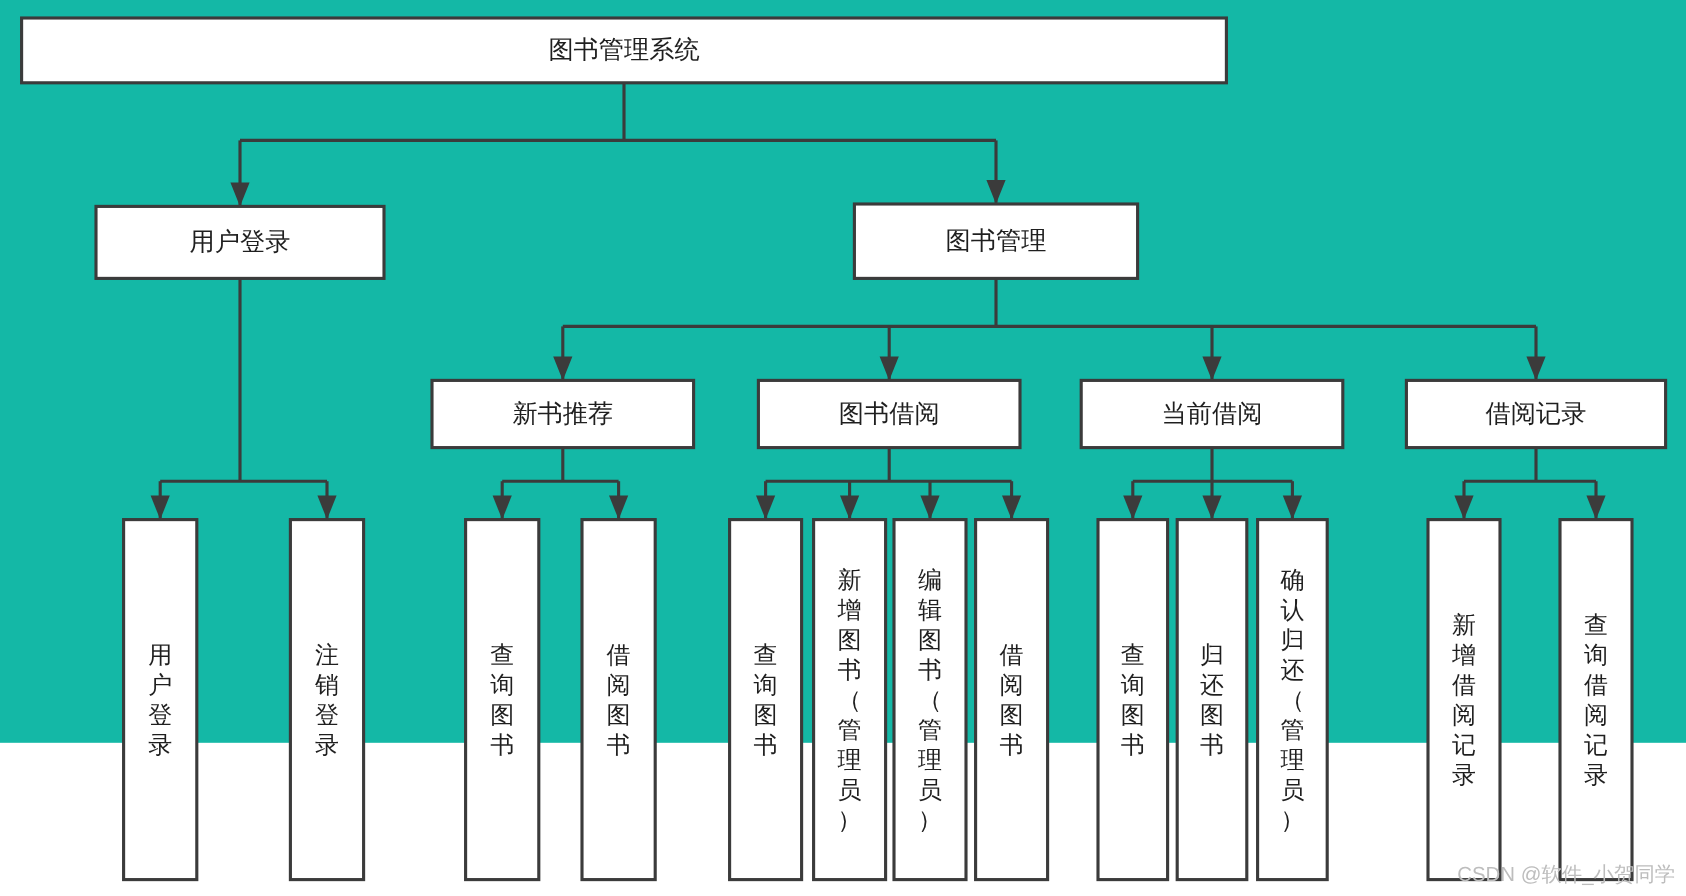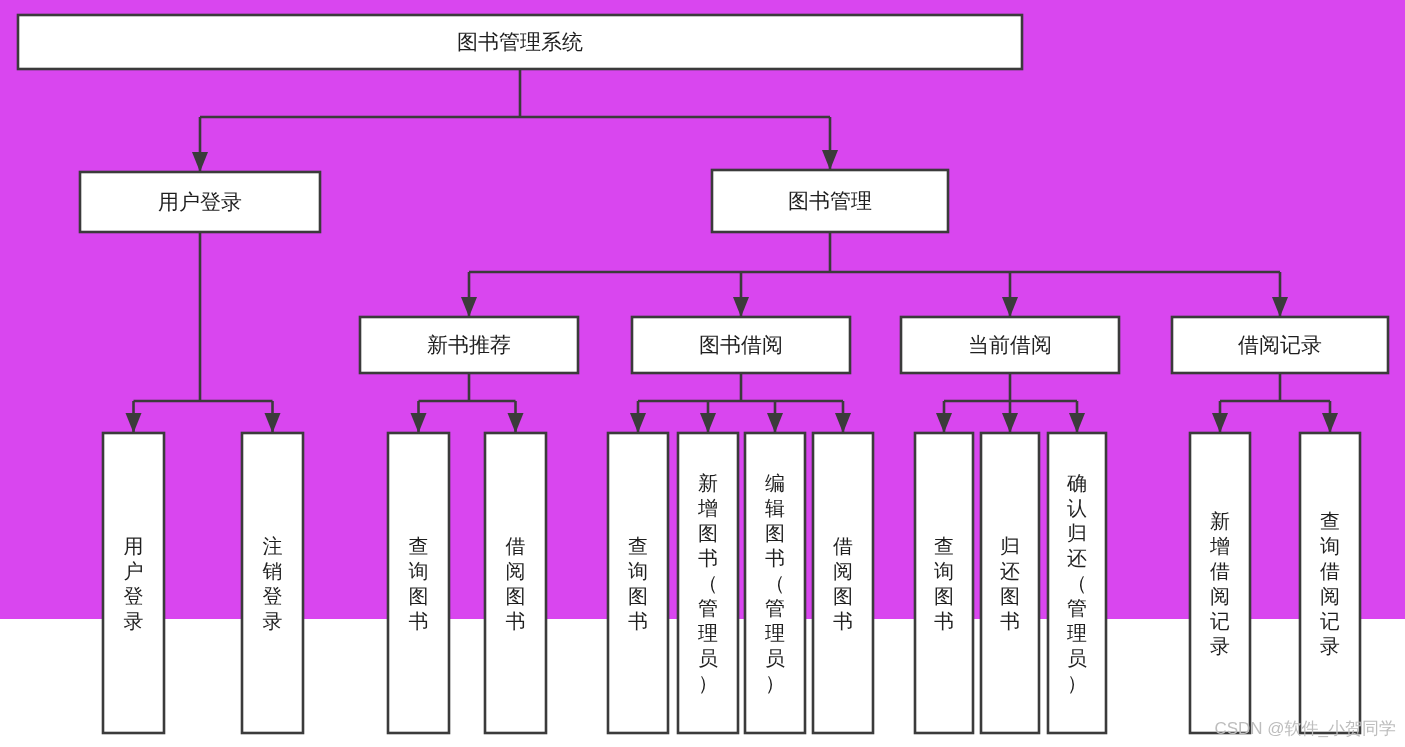--- a/index.html
+++ b/index.html
@@ -11,21 +11,21 @@
   body {
     font-family: "Liberation Sans", "DejaVu Sans", sans-serif;
     width: 1405px;
     height: 747px;
     overflow: hidden;
   }
   #diagram-root {
     position: relative;
     width: 1405px;
     height: 619px;
-    background: #d946ef;
+    background: #14b8a6;
   }
   svg.diagram-canvas {
     position: absolute;
     top: 0;
     left: 0;
     width: 1405px;
     height: 747px;
   }
   .node-box {
     fill: #ffffff;

